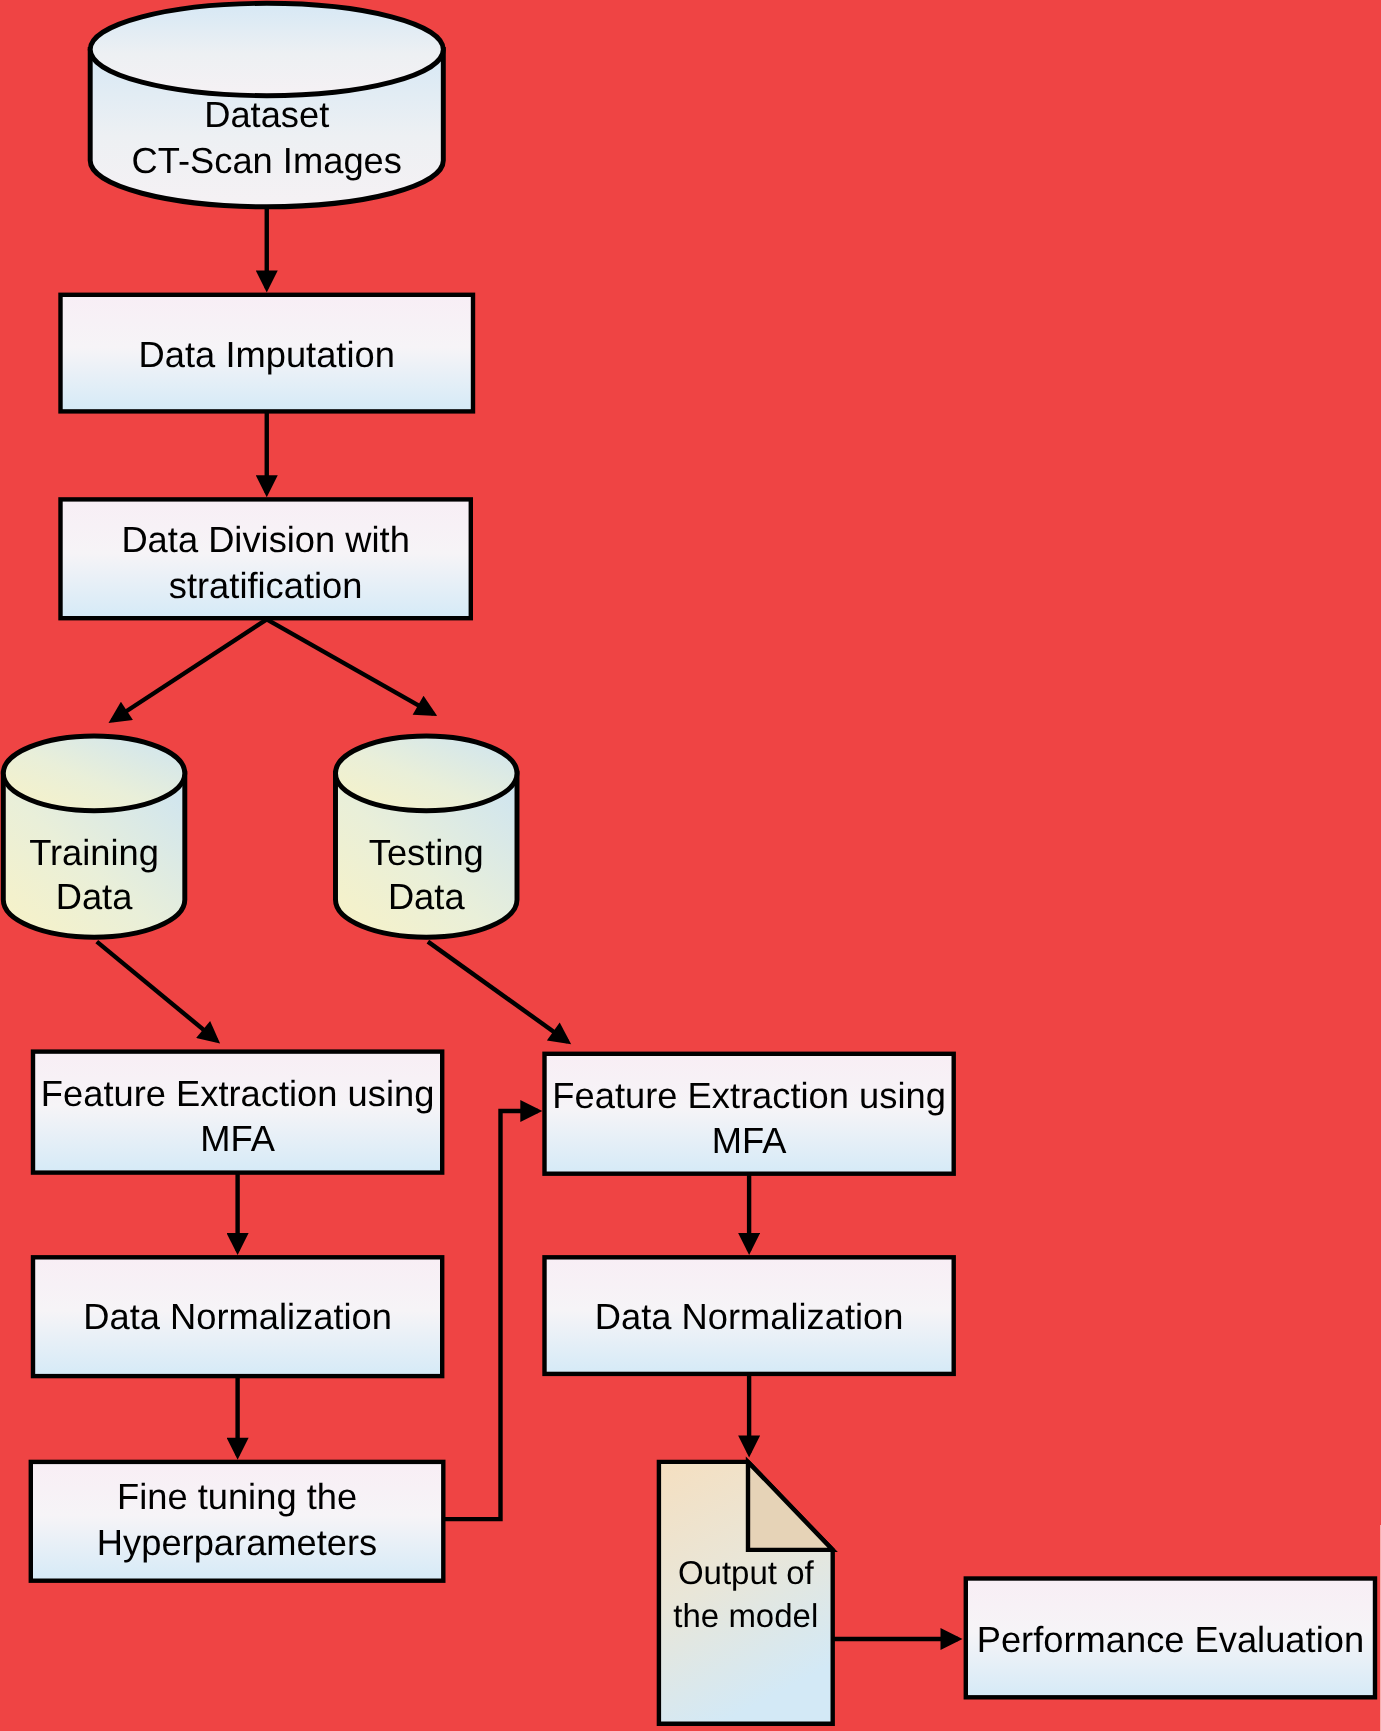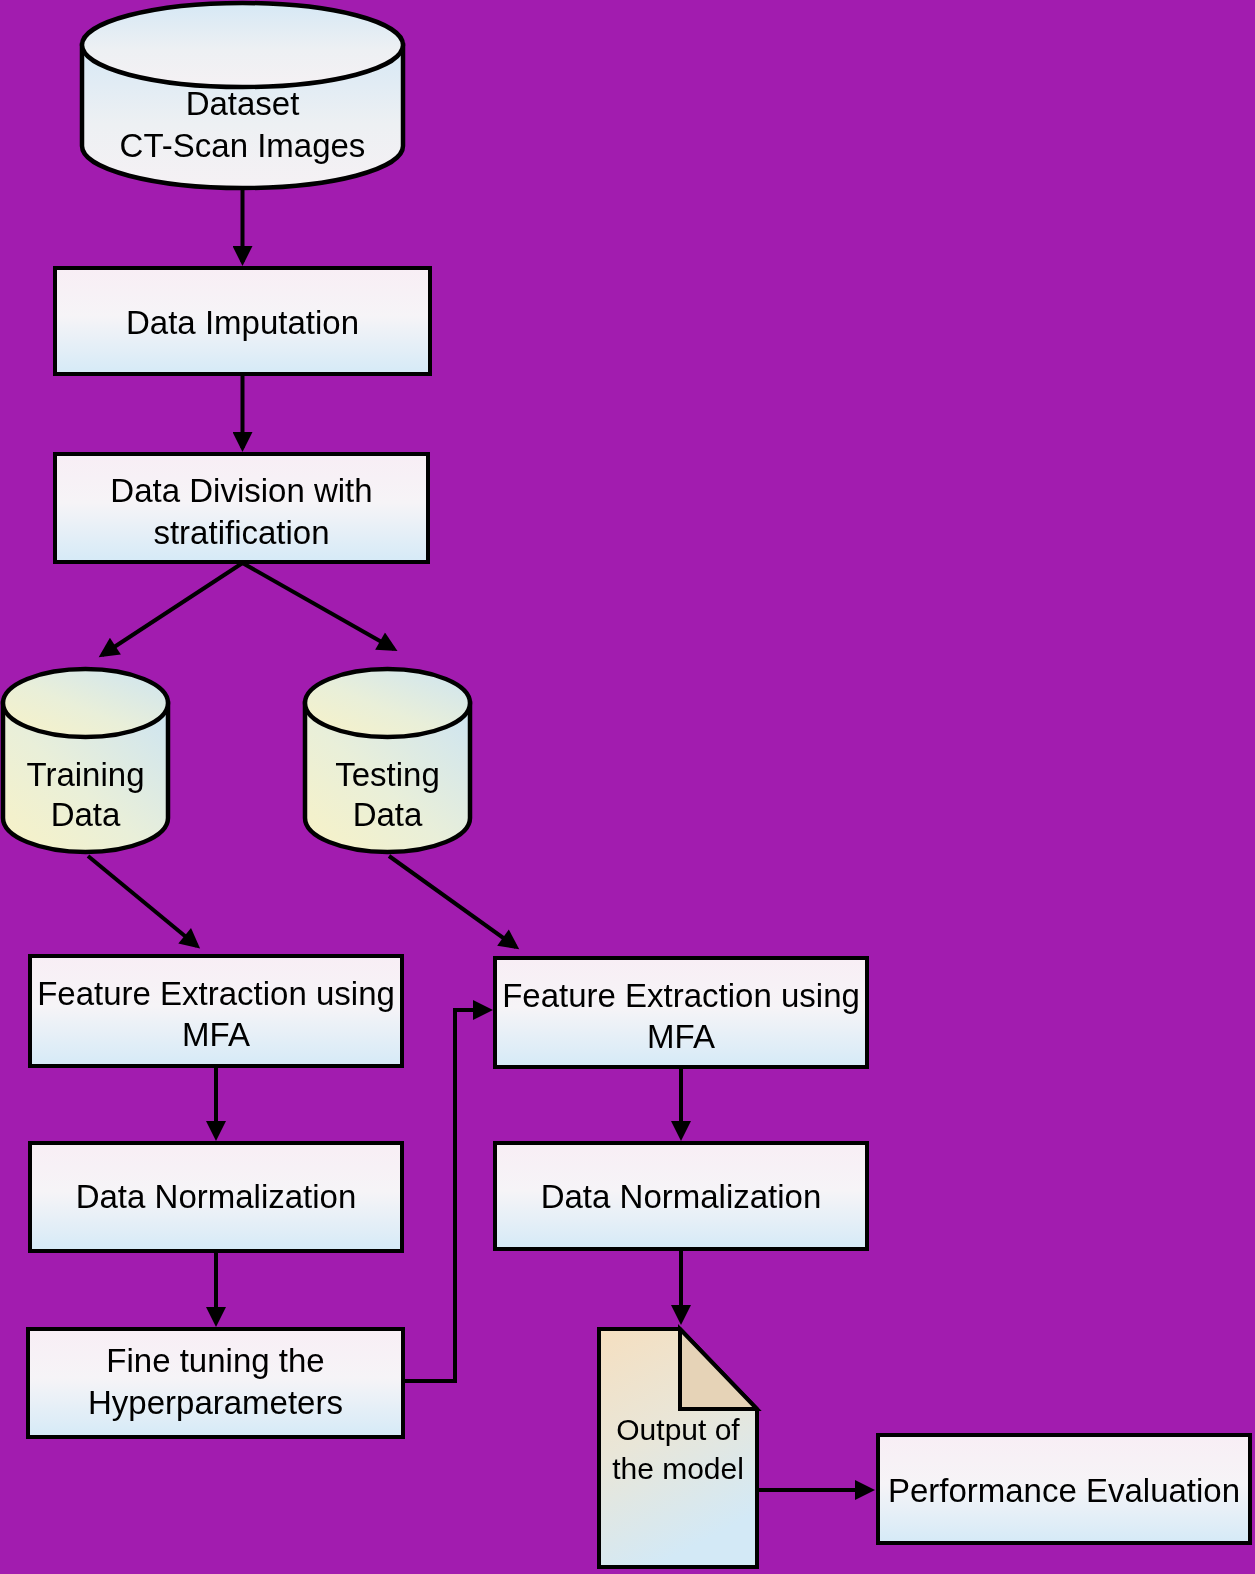--- a/index.html
+++ b/index.html
@@ -1,16 +1,16 @@
 <!DOCTYPE html>
 <html><head>
 <meta charset="utf-8">
 <style>
   html,body{margin:0;padding:0;background:#ffffff;}
-  .canvas{width:1255px;height:1574px;position:relative;background:#a21caf;}
+  .canvas{width:1255px;height:1574px;position:relative;background:#ef4444;}
   svg{display:block;}
   text{font-family:"Liberation Sans","DejaVu Sans",sans-serif;
        font-size:33px;fill:#000000;text-anchor:middle;}
   text.doc-label{font-size:30px;}
   .node-shape{stroke:#000000;stroke-width:4px;}
   .cyl{stroke:#000000;stroke-width:4.5px;}
   .edge{stroke:#000000;stroke-width:4px;fill:none;}
 </style>
 </head>
 <body>

